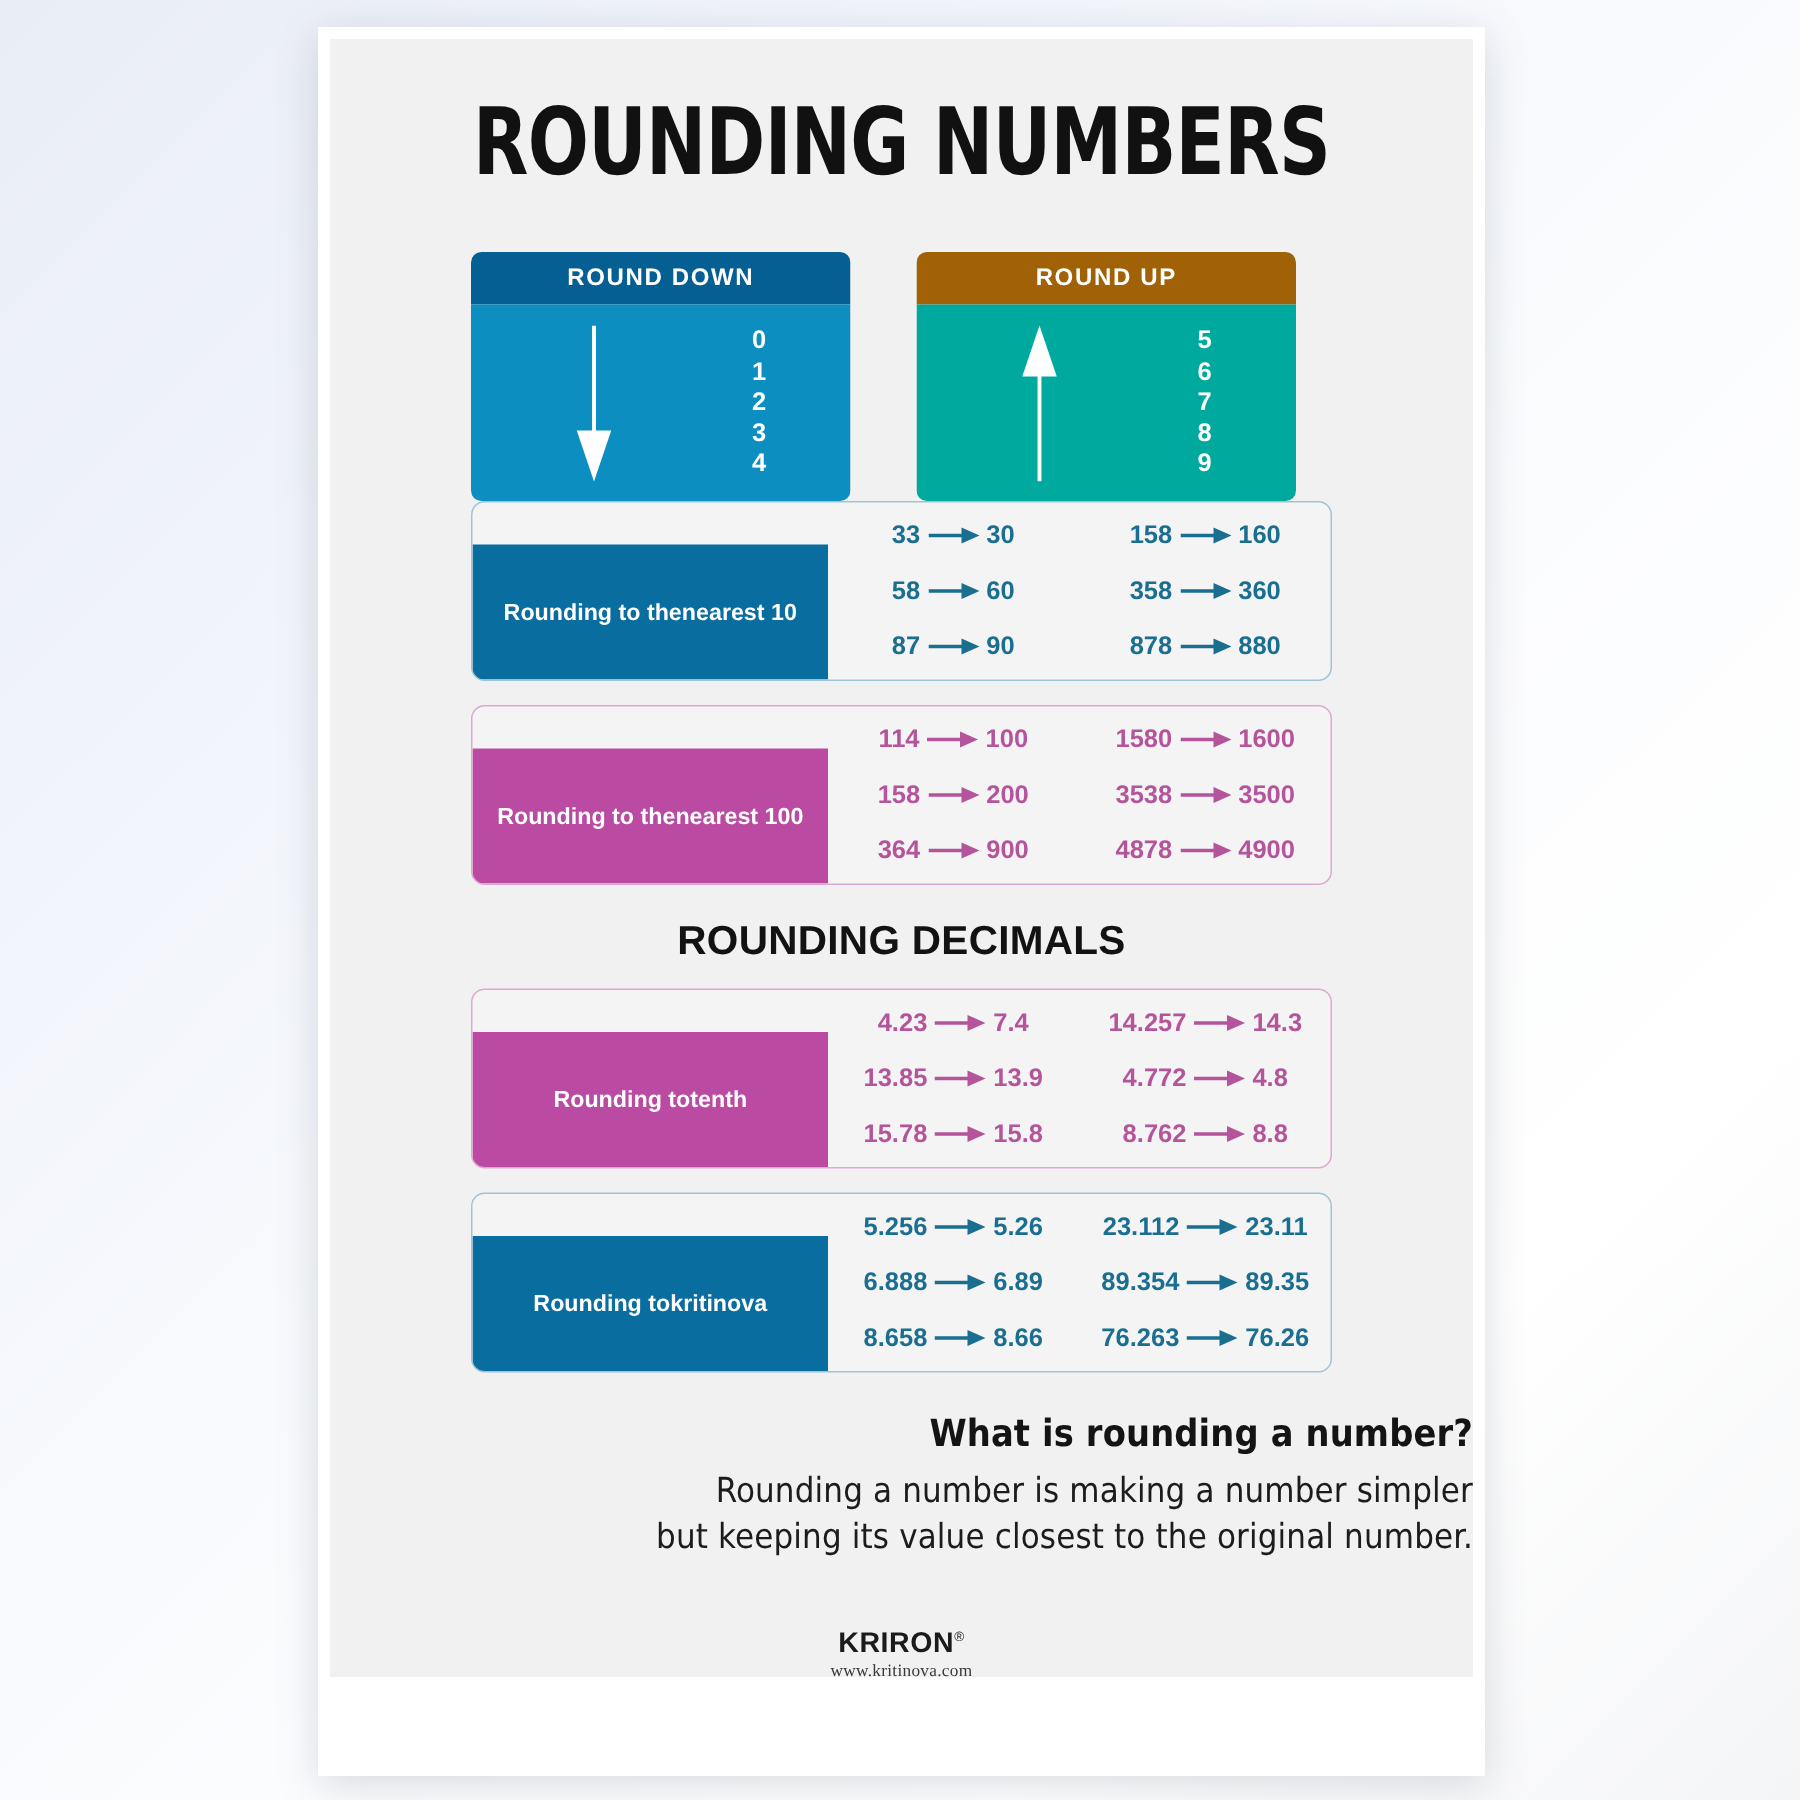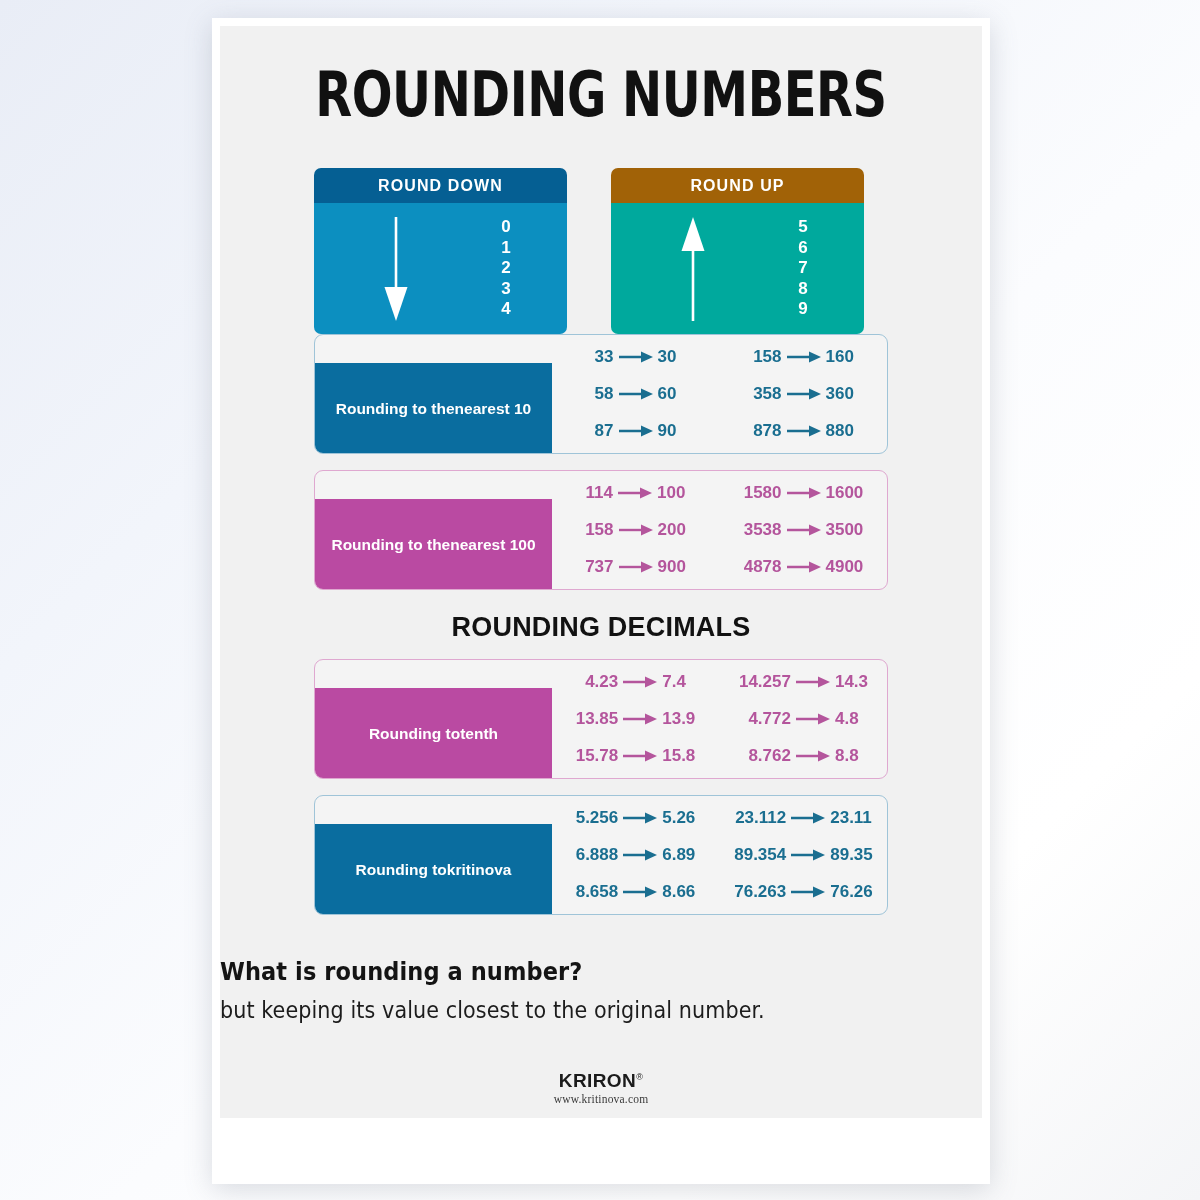--- a/index.html
+++ b/index.html
@@ -174,22 +174,22 @@
     position: relative;
     height: 12px;
   }
   .ex-pair .ar svg { display: block; }
 
   .tint-blue .ex-pair { color: #1a6e90; }
   .tint-pink .ex-pair { color: #b4559c; }
 
   
   .explain {
-    margin-top: 42px;
-    text-align: left;
+    margin-top: 26px;
+    text-align: right;
   }
   .explain-q {
     font-family: "Liberation Sans Narrow", "DejaVu Sans Condensed", "Liberation Sans", sans-serif;
     font-weight: 700;
     font-size: 25px;
     color: #141414;
     margin-bottom: 9px;
     letter-spacing: 0.1px;
   }
   .explain-line {
@@ -372,21 +372,21 @@
                 <span class="from">158</span>
                 <span class="ar">
                   <svg width="34" height="12" viewBox="0 0 34 12">
                     <line x1="0" y1="6" x2="25" y2="6" stroke="#b4559c" stroke-width="2.4"></line>
                     <polygon points="34,6 22,0.6 22,11.4" fill="#b4559c"></polygon>
                   </svg>
                 </span>
                 <span class="to">200</span>
               </div>
               <div class="ex-pair">
-                <span class="from">737</span>
+                <span class="from">364</span>
                 <span class="ar">
                   <svg width="34" height="12" viewBox="0 0 34 12">
                     <line x1="0" y1="6" x2="25" y2="6" stroke="#b4559c" stroke-width="2.4"></line>
                     <polygon points="34,6 22,0.6 22,11.4" fill="#b4559c"></polygon>
                   </svg>
                 </span>
                 <span class="to">900</span>
               </div>
             </div>
             <div class="ex-col">
@@ -565,20 +565,21 @@
                 </span>
                 <span class="to">76.26</span>
               </div>
             </div>
           </div>
         </div>
       </div>
 
     <div class="explain">
       <div class="explain-q">What is rounding a number?</div>
+      <div class="explain-line">Rounding a number is making a number simpler</div>
       <div class="explain-line">but keeping its value closest to the original number.</div>
     </div>
 
     <div class="footer">
       <div class="brand"><span>KRIRON</span><sup>®</sup></div>
       <div class="brand-url">www.kritinova.com</div>
     </div>
 
   </div>
 </div>

